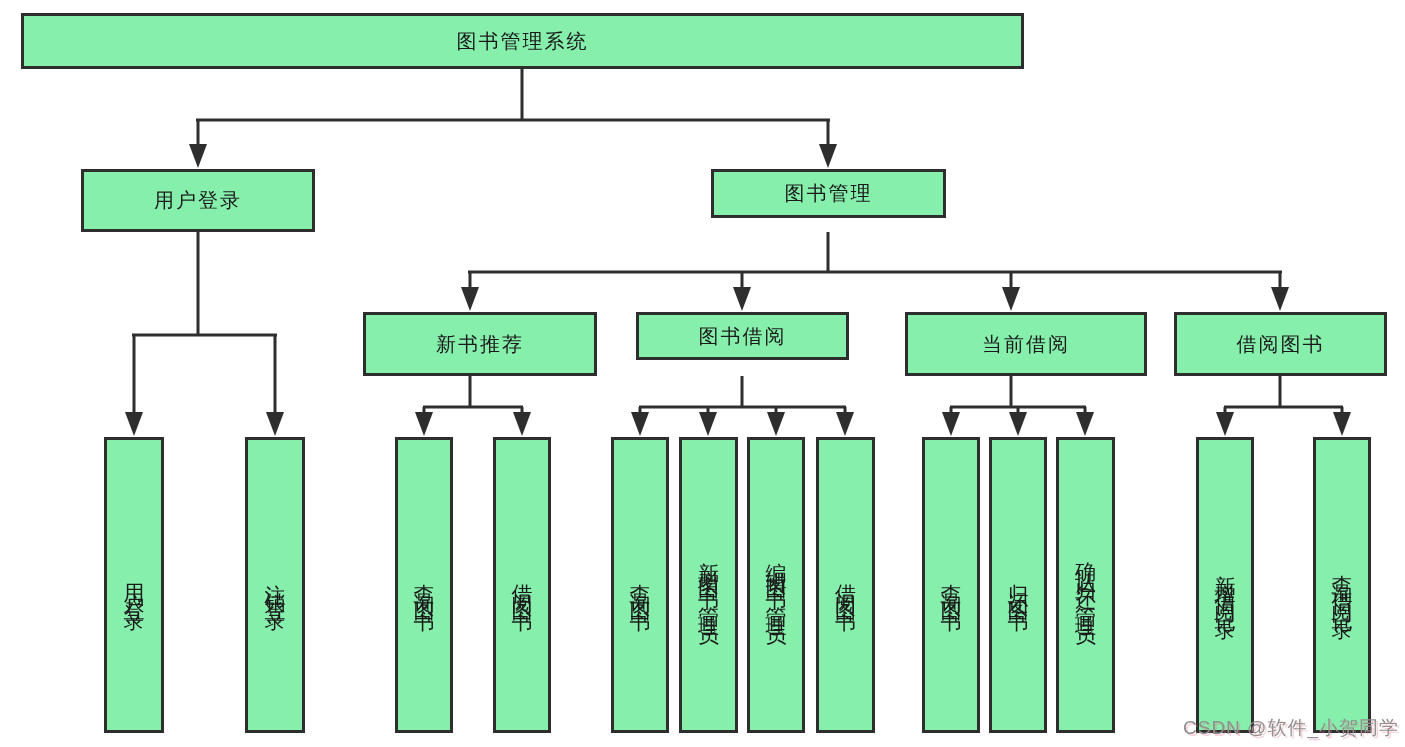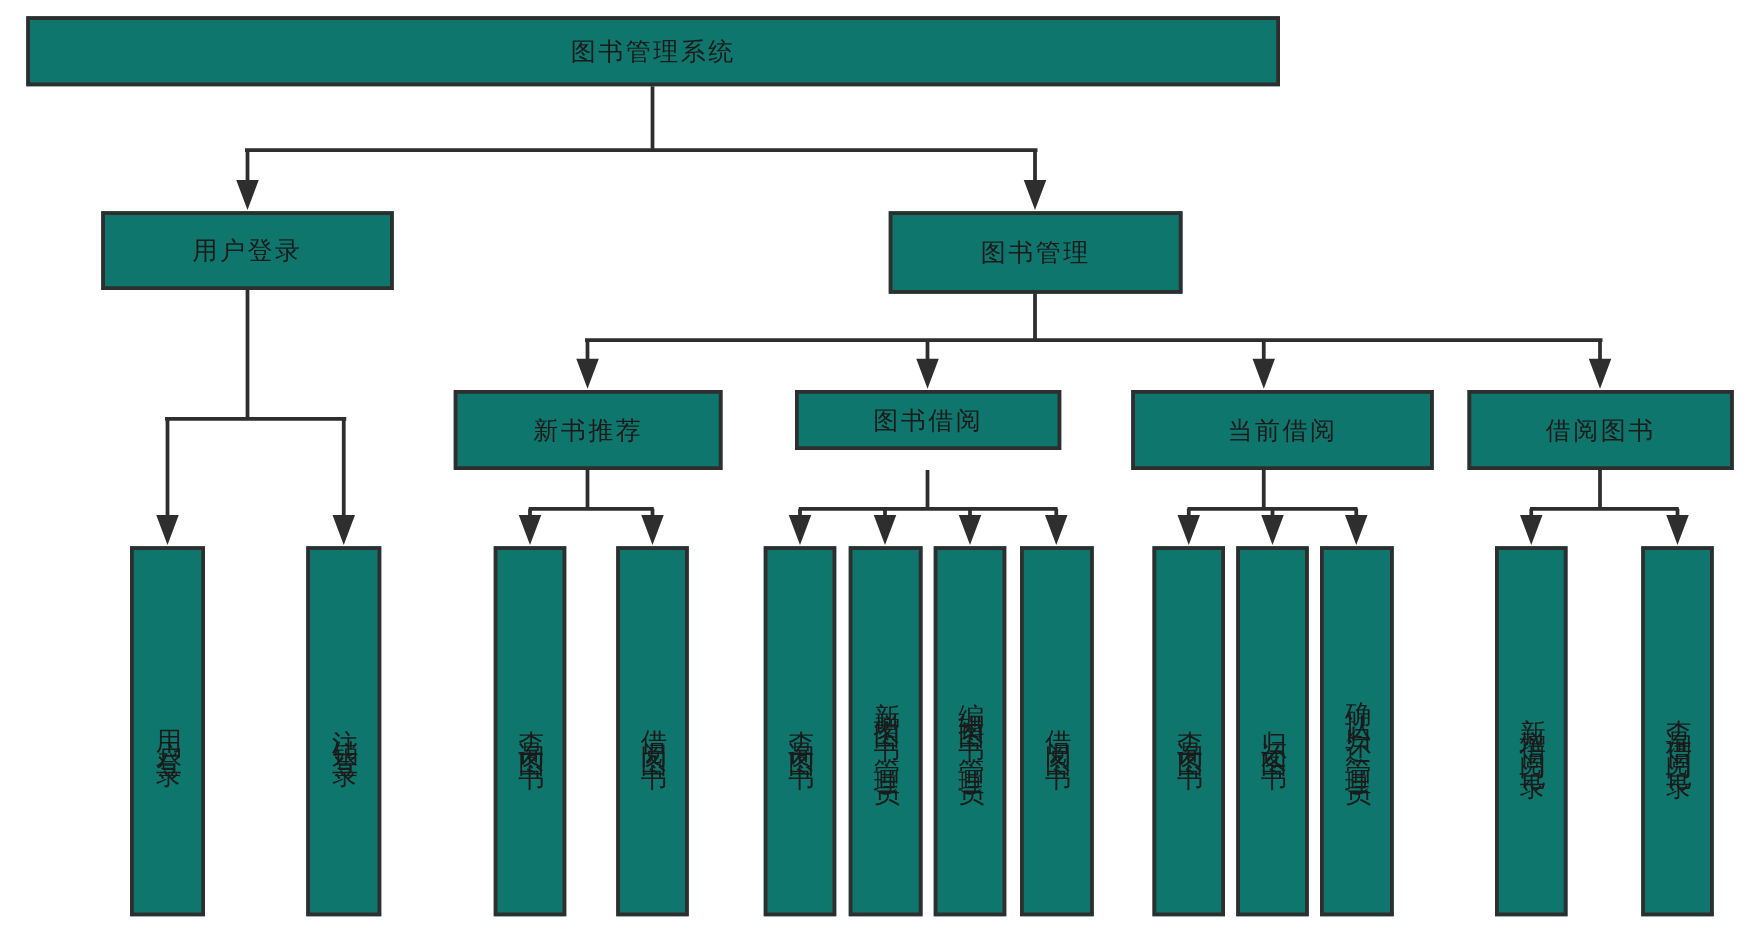--- a/index.html
+++ b/index.html
@@ -9,21 +9,21 @@
     background:#ffffff;
     font-family:"Liberation Sans", sans-serif;
     color:#1a1a1a;
     overflow:hidden;
   }
   #wires{position:absolute;left:0;top:0;width:1405px;height:747px;}
   .node{
     position:absolute;
     box-sizing:border-box;
     border:3px solid #2e2e2e;
-    background:#0f766e;
+    background:#86efac;
     display:flex;
     align-items:center;
     justify-content:center;
     font-size:20px;
     letter-spacing:2px;
     text-align:center;
     z-index:2;
   }
   .vnode{
     font-size:21px;
@@ -107,23 +107,23 @@
       <polygon points="1009,412 1027,412 1018,436"></polygon>
       <polygon points="1076,412 1094,412 1085,436"></polygon>
       <polygon points="1216,412 1234,412 1225,436"></polygon>
       <polygon points="1333,412 1351,412 1342,436"></polygon>
     </g>
   </svg>
 
   <div class="node" style="left:21px;top:13px;width:1003px;height:56px;">图书管理系统</div>
 
   <div class="node" style="left:81px;top:169px;width:234px;height:63px;">用户登录</div>
-  <div class="node" style="left:711px;top:169px;width:235px;height:66px;">图书管理</div>
+  <div class="node" style="left:711px;top:169px;width:235px;height:49px;">图书管理</div>
 
-  <div class="node" style="left:363px;top:312px;width:215px;height:64px;">新书推荐</div>
+  <div class="node" style="left:363px;top:312px;width:234px;height:64px;">新书推荐</div>
   <div class="node" style="left:636px;top:312px;width:213px;height:48px;">图书借阅</div>
   <div class="node" style="left:905px;top:312px;width:242px;height:64px;">当前借阅</div>
   <div class="node" style="left:1174px;top:312px;width:213px;height:64px;">借阅图书</div>
 
   <div class="node vnode" style="left:104px;top:437px;width:60px;height:296px;">
     <span class="vtext">用户登录</span>
   </div>
   <div class="node vnode" style="left:245px;top:437px;width:60px;height:296px;">
     <span class="vtext">注销登录</span>
   </div>
@@ -158,14 +158,15 @@
     <span class="vtext">确认归还（管理员）</span>
   </div>
 
   <div class="node vnode" style="left:1196px;top:437px;width:58px;height:296px;">
     <span class="vtext">新增借阅记录</span>
   </div>
   <div class="node vnode" style="left:1313px;top:437px;width:58px;height:296px;">
     <span class="vtext">查询借阅记录</span>
   </div>
 
+  <div id="watermark">CSDN @软件_小贺同学</div>
 
 </div>
 
 </body></html>

